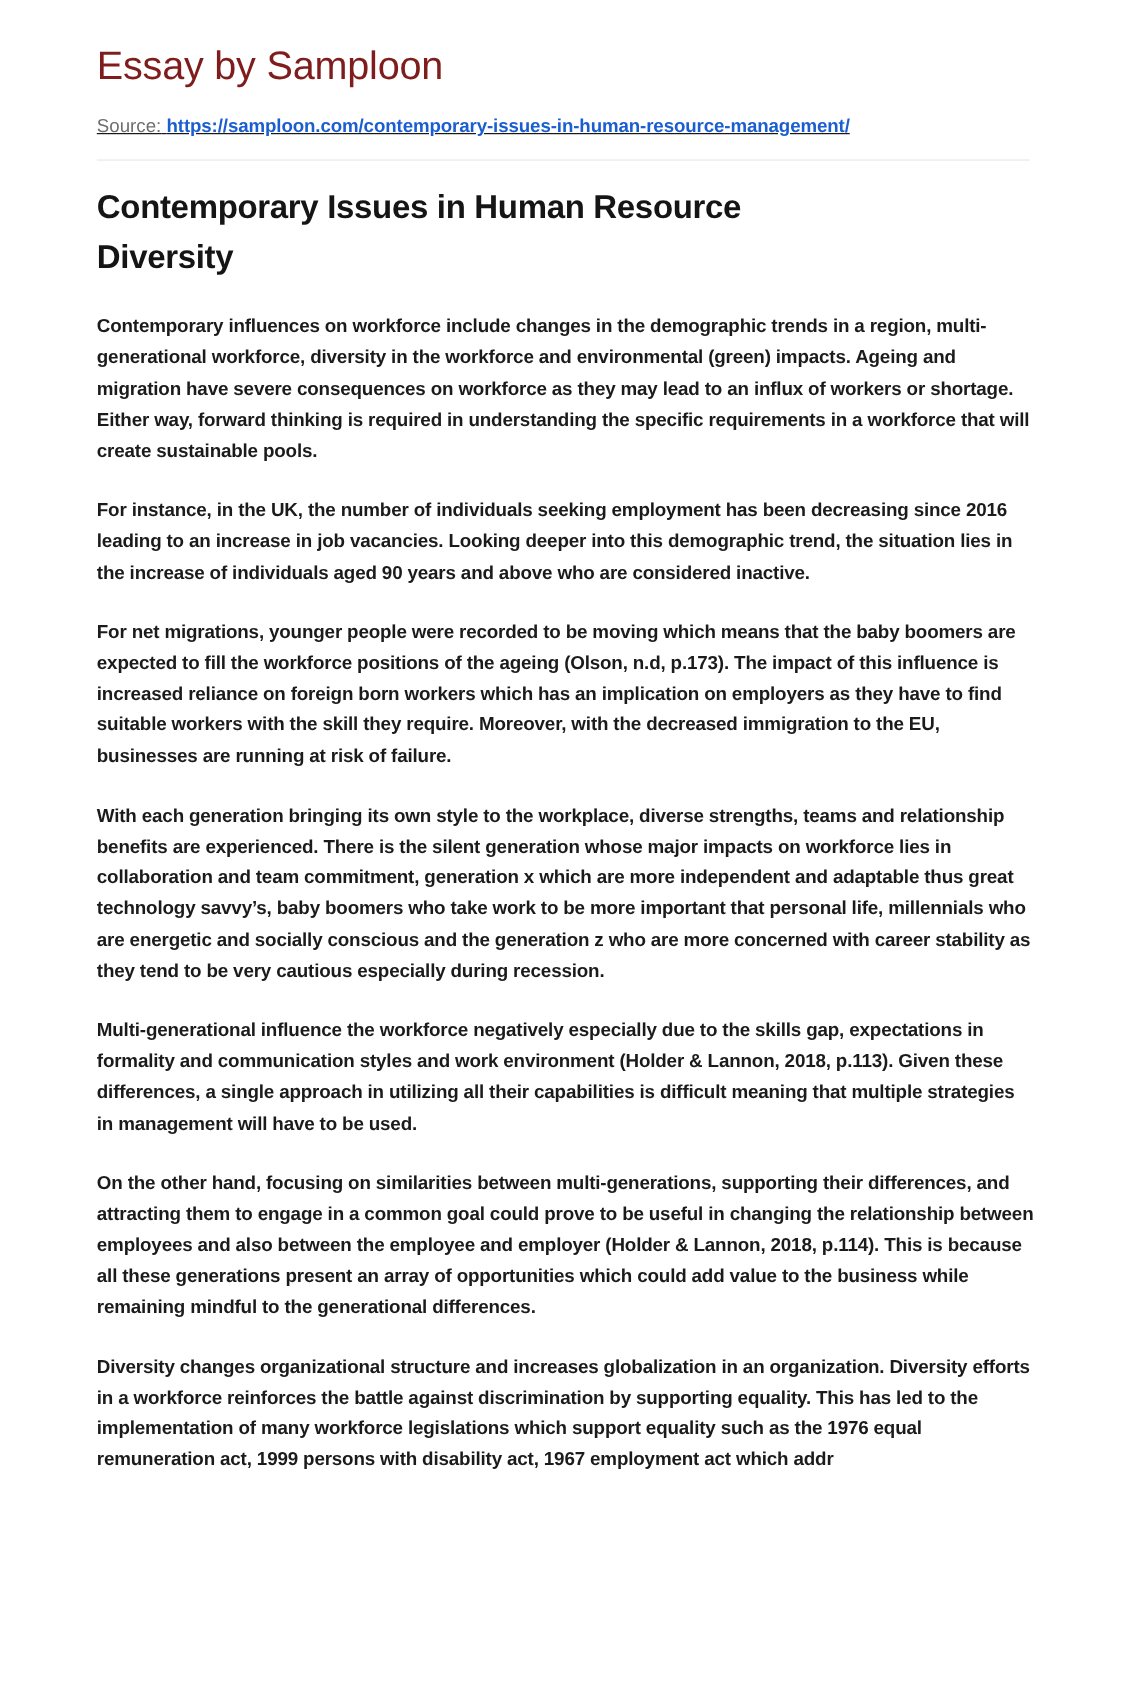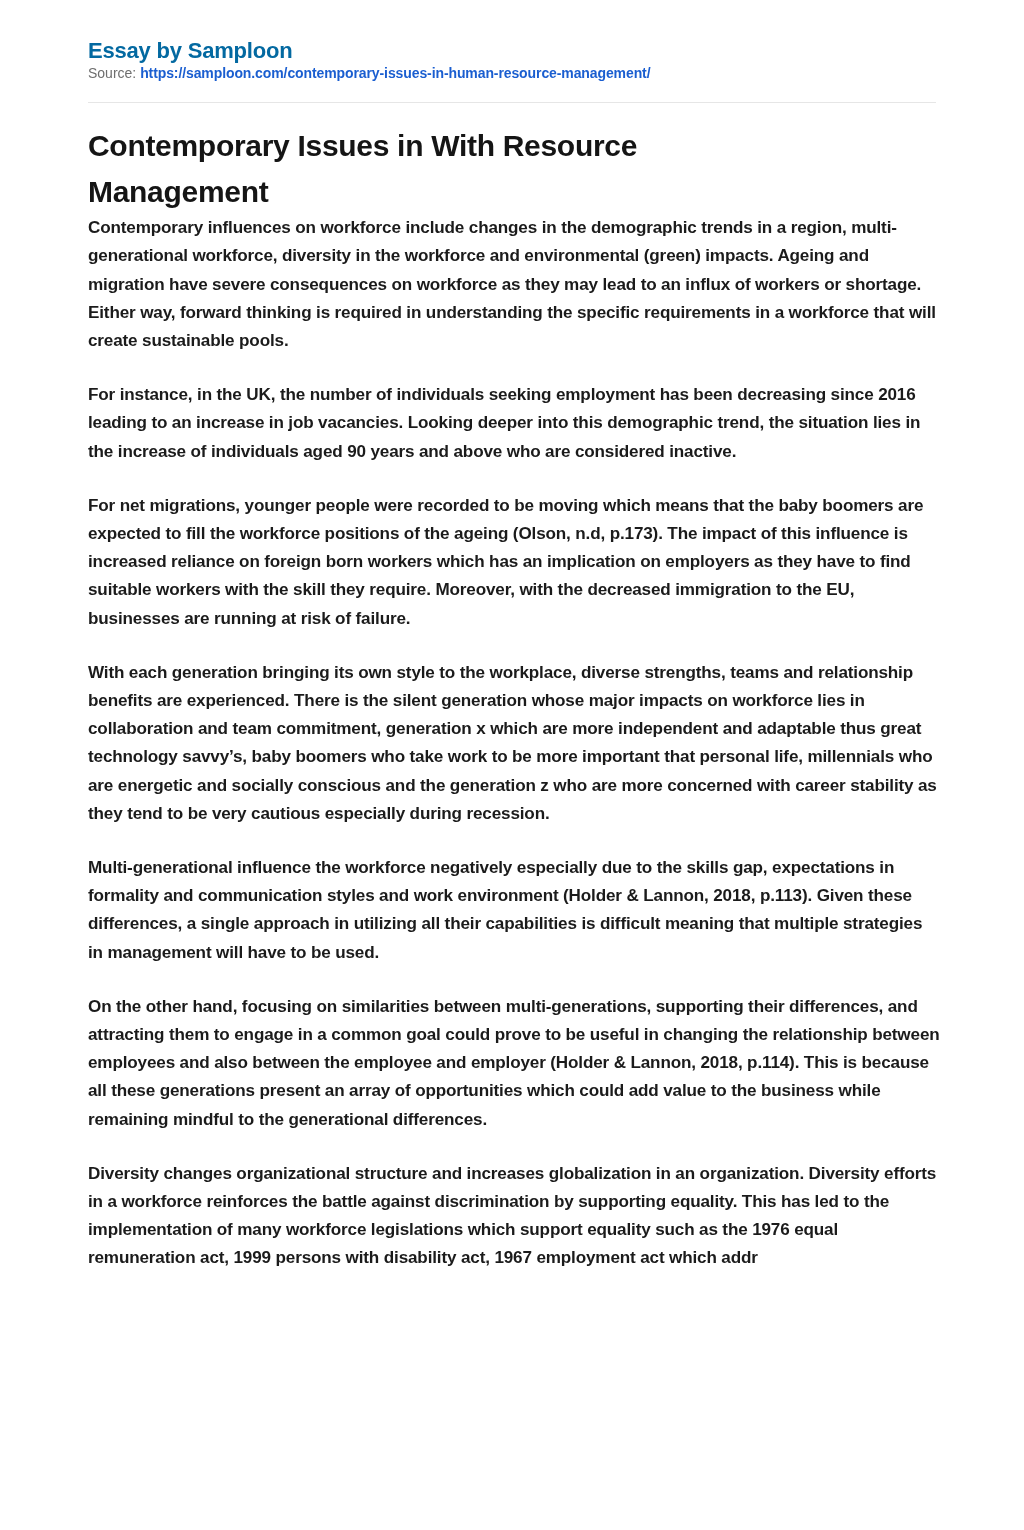--- a/index.html
+++ b/index.html
@@ -22,32 +22,34 @@
     box-sizing: border-box;
     padding: 0;
     position: relative;
   }
 
   
   .header {
     padding: 38px 88px 0 88px;
   }
   .brand {
-    font-size: 22px;
-    font-weight: bold;
-    color: #0369a1;
+    font-size: 36px;
+    font-weight: normal;
+    color: #7f1d1d;
     letter-spacing: -0.2px;
     line-height: 1.2;
     margin: 0;
     white-space: nowrap;
   }
   .source-line {
-    font-size: 14px;
+    margin-top: 22px;
+    font-size: 17px;
     line-height: 1.4;
     white-space: nowrap;
+    text-decoration: underline;
   }
   .source-label {
     color: #6e6e6e;
     font-weight: normal;
   }
   .source-url {
     color: #1a5ed0;
     font-weight: bold;
     text-decoration: none;
     letter-spacing: -0.1px;
@@ -66,20 +68,21 @@
   .article-title {
     font-size: 30px;
     font-weight: bold;
     color: #151515;
     line-height: 1.52;
     letter-spacing: -0.3px;
     margin: 20px 0 0 0;
     max-width: 700px;
   }
   .body-copy {
+    margin-top: 26px;
   }
   .body-copy p {
     font-size: 17.1px;
     font-weight: 600;
     color: #1b1b1b;
     line-height: 1.65;
     letter-spacing: -0.15px;
     margin: 0 0 26px 0;
   }
   .body-copy p:last-child {
@@ -96,21 +99,21 @@
 
     <div class="source-line">
       <span class="source-label">Source:</span>
       <a class="source-url" href="#">https://samploon.com/contemporary-issues-in-human-resource-management/</a>
     </div>
   </div>
 
   <hr class="divider">
 
   <div class="article">
-    <h1 class="article-title">Contemporary Issues in With Resource Management</h1>
+    <h1 class="article-title">Contemporary Issues in Human Resource Diversity</h1>
 
     <div class="body-copy">
       <p>Contemporary influences on workforce include changes in the demographic trends in a region, multi-generational workforce, diversity in the workforce and environmental (green) impacts. Ageing and migration have severe consequences on workforce as they may lead to an influx of workers or shortage. Either way, forward thinking is required in understanding the specific requirements in a workforce that will create sustainable pools.</p>
       <p>For instance, in the UK, the number of individuals seeking employment has been decreasing since 2016 leading to an increase in job vacancies. Looking deeper into this demographic trend, the situation lies in the increase of individuals aged 90 years and above who are considered inactive.</p>
       <p>For net migrations, younger people were recorded to be moving which means that the baby boomers are expected to fill the workforce positions of the ageing (Olson, n.d, p.173). The impact of this influence is increased reliance on foreign born workers which has an implication on employers as they have to find suitable workers with the skill they require. Moreover, with the decreased immigration to the EU, businesses are running at risk of failure.</p>
       <p>With each generation bringing its own style to the workplace, diverse strengths, teams and relationship benefits are experienced. There is the silent generation whose major impacts on workforce lies in collaboration and team commitment, generation x which are more independent and adaptable thus great technology savvy’s, baby boomers who take work to be more important that personal life, millennials who are energetic and socially conscious and the generation z who are more concerned with career stability as they tend to be very cautious especially during recession.</p>
       <p>Multi-generational influence the workforce negatively especially due to the skills gap, expectations in formality and communication styles and work environment (Holder &amp; Lannon, 2018, p.113). Given these differences, a single approach in utilizing all their capabilities is difficult meaning that multiple strategies in management will have to be used.</p>
       <p>On the other hand, focusing on similarities between multi-generations, supporting their differences, and attracting them to engage in a common goal could prove to be useful in changing the relationship between employees and also between the employee and employer (Holder &amp; Lannon, 2018, p.114). This is because all these generations present an array of opportunities which could add value to the business while remaining mindful to the generational differences.</p>
       <p>Diversity changes organizational structure and increases globalization in an organization. Diversity efforts in a workforce reinforces the battle against discrimination by supporting equality. This has led to the implementation of many workforce legislations which support equality such as the 1976 equal remuneration act, 1999 persons with disability act, 1967 employment act which addr</p>
     </div>

